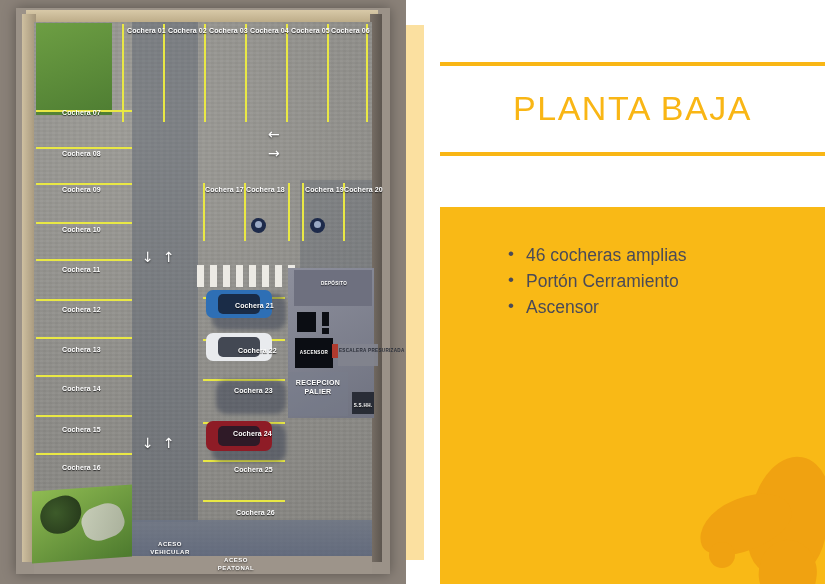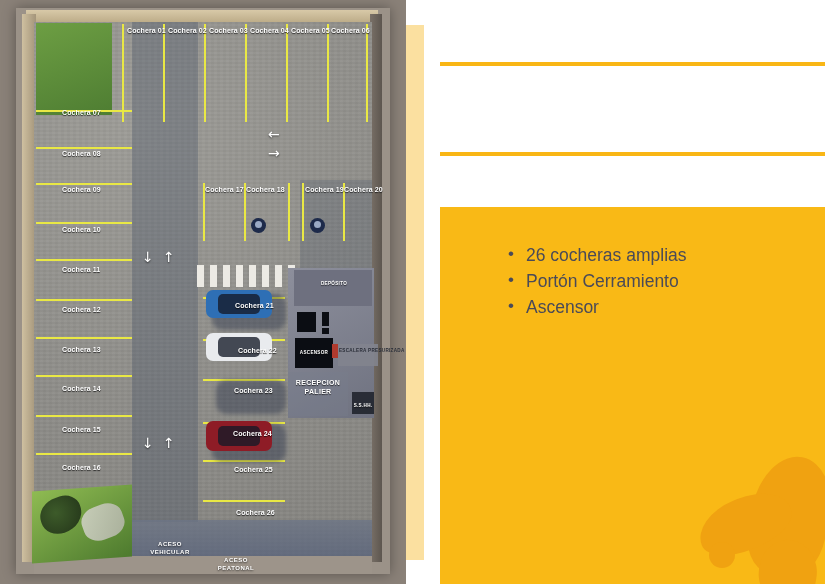--- a/index.html
+++ b/index.html
@@ -385,25 +385,26 @@
     <div class="arrow" style="left:163px; top:250px;"><span>↑</span></div>
     <div class="arrow" style="left:142px; top:436px;"><span>↓</span></div>
     <div class="arrow" style="left:163px; top:436px;"><span>↑</span></div>
 
     <div class="access-label" style="left:138px; top:540px; width:64px;"><span>ACESO</span><br><span>VEHICULAR</span></div>
     <div class="access-label" style="left:204px; top:556px; width:64px;"><span>ACESO</span><br><span>PEATONAL</span></div>
   </div>
 
   <div class="right">
     <div class="rule top"></div>
+    <div class="title">PLANTA BAJA</div>
     <div class="rule bottom"></div>
 
     <div class="yellow-panel">
       <ul class="bullets">
-        <li>26 cocheras amplias</li>
+        <li>46 cocheras amplias</li>
         <li>Portón Cerramiento</li>
         <li>Ascensor</li>
       </ul>
 
       <div class="butterfly">
         <div class="bf w1"></div>
         <div class="bf w2"></div>
         <div class="bf w3"></div>
         <div class="bf dot"></div>
       </div>

